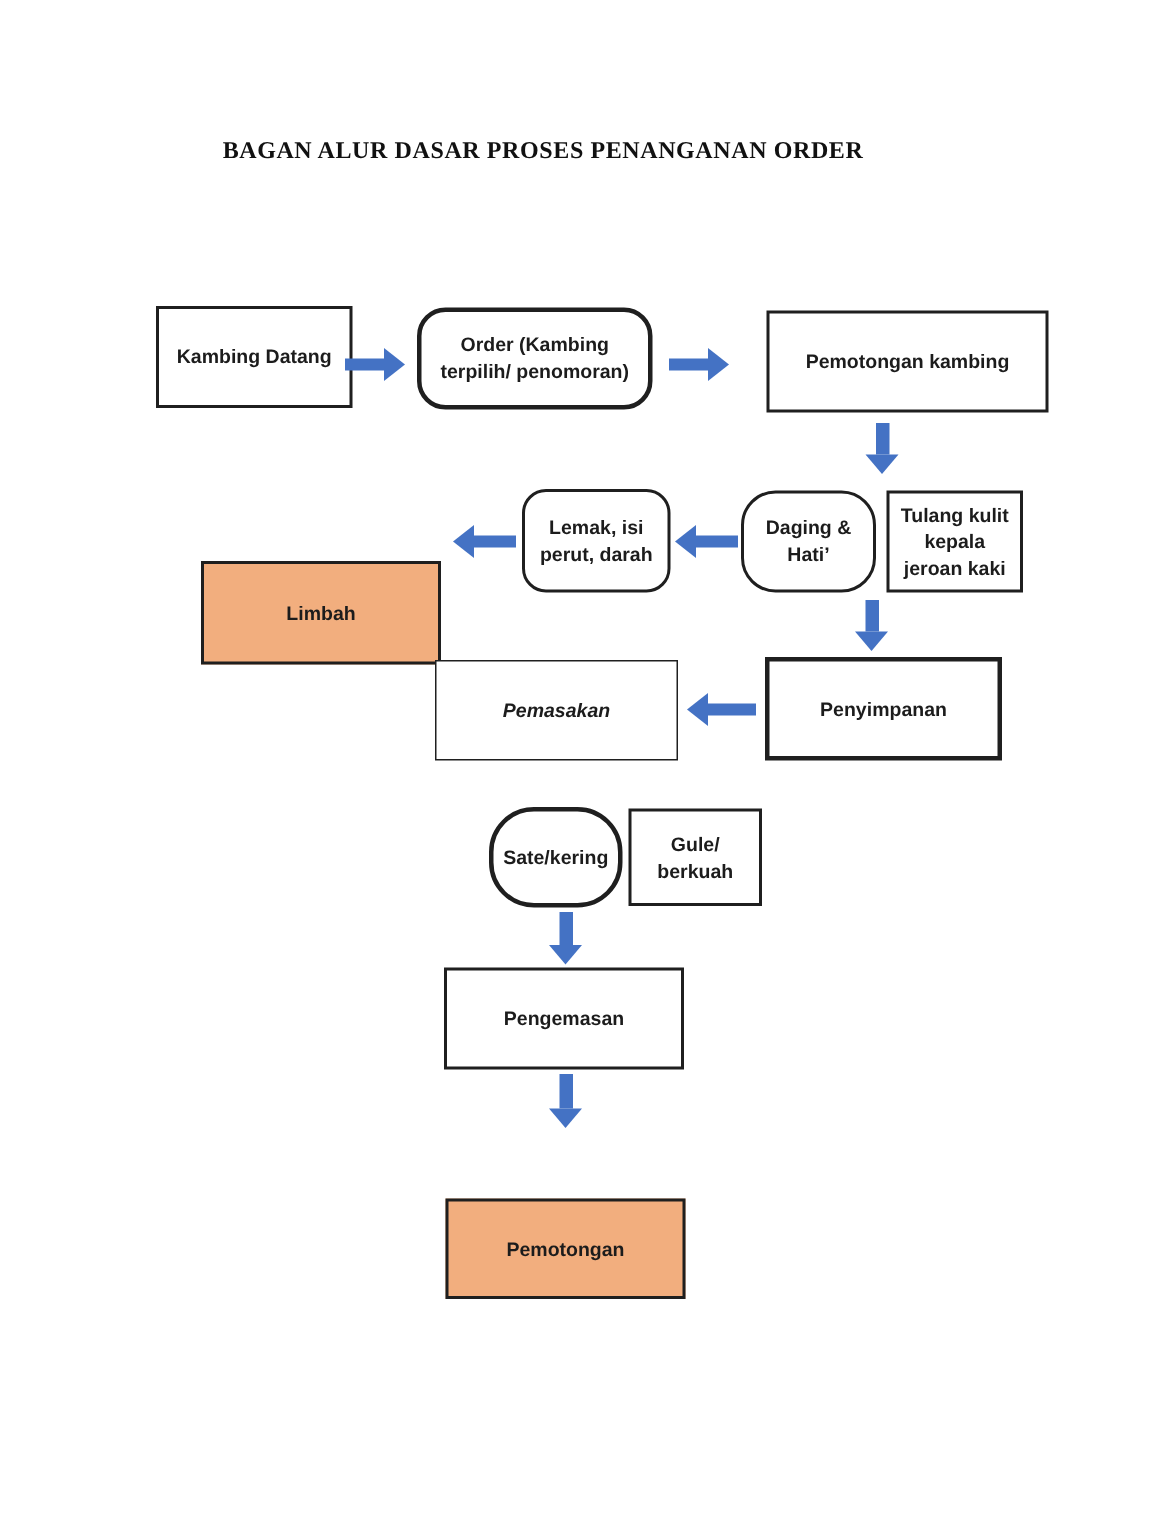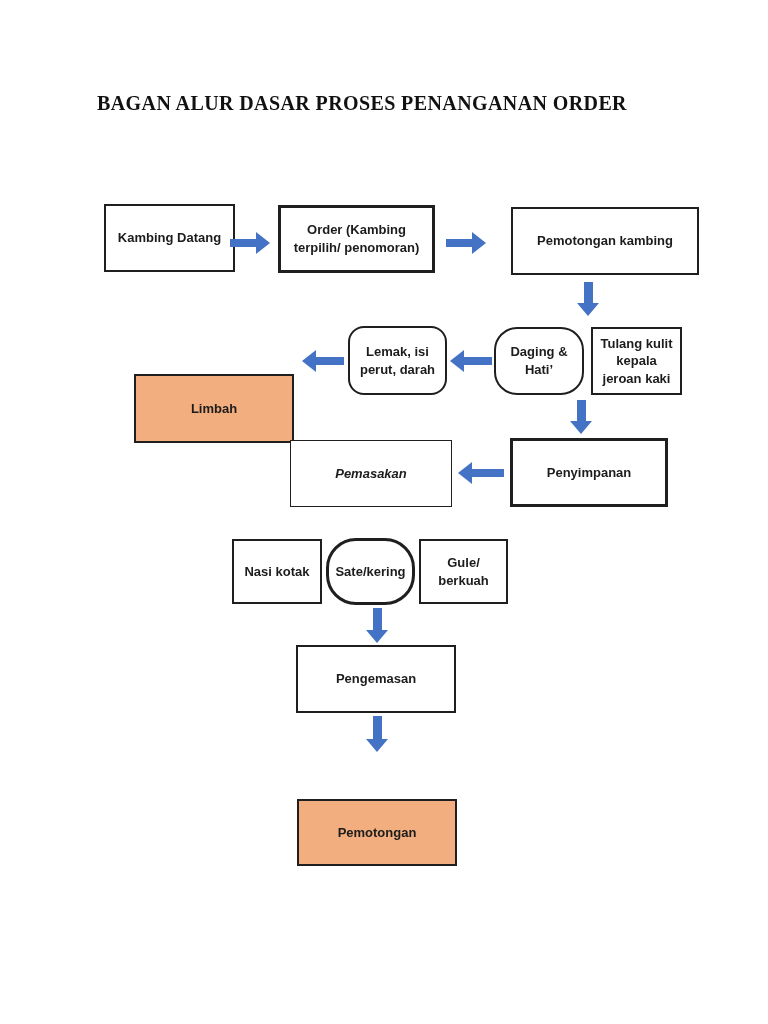--- a/index.html
+++ b/index.html
@@ -21,21 +21,21 @@
     background:var(--page-background);
     overflow:hidden;
   }
   .title-line{
     position:absolute;
     left:0;
     width:724px;
     text-align:center;
     font-family:"Liberation Serif", serif;
     font-weight:bold;
-    font-size:20px;
+    font-size:16px;
     letter-spacing:0.4px;
     color:#111;
     white-space:nowrap;
   }
   .title-1{top:92px;}
   .title-2{top:126px;}
   .node{
     position:absolute;
     box-sizing:border-box;
     background:#fff;
@@ -71,21 +71,21 @@
 
   <div class="title-line title-1">BAGAN ALUR DASAR PROSES PENANGANAN ORDER</div>
 
   <div class="node" style="left:62px;top:204px;width:131px;height:68px;margin-left:42px;">
     <span>Kambing Datang</span>
   </div>
   <div class="arrow arrow-right" style="left:230px;top:232px;width:40px;height:22px;">
     <span class="body"></span>
       <span class="head"></span>
   </div>
-  <div class="node thick" style="left:278px;top:205px;width:157px;height:68px;">
+  <div class="node thick" style="left:278px;top:205px;width:157px;height:68px;border-radius:19px;">
     <span>Order (Kambing terpilih/ penomoran)</span>
   </div>
   <div class="arrow arrow-right" style="left:446px;top:232px;width:40px;height:22px;">
     <span class="body"></span>
       <span class="head"></span>
   </div>
   <div class="node" style="left:511px;top:207px;width:188px;height:68px;">
     <span>Pemotongan kambing</span>
   </div>
 
@@ -124,23 +124,20 @@
     <span>Pemasakan</span>
   </div>
   <div class="arrow arrow-left" style="left:458px;top:462px;width:46px;height:22px;">
     <span class="head"></span>
       <span class="body"></span>
   </div>
   <div class="node thick" style="left:510px;top:438px;width:158px;height:69px;">
     <span>Penyimpanan</span>
   </div>
 
-  <div class="node" style="left:232px;top:539px;width:90px;height:65px;">
-    <span>Nasi kotak</span>
-  </div>
   <div class="node thick" style="left:326px;top:538px;width:89px;height:67px;border-radius:30px;">
     <span>Sate/kering</span>
   </div>
   <div class="node" style="left:419px;top:539px;width:89px;height:65px;">
     <span>Gule/ berkuah</span>
   </div>
 
   <div class="arrow arrow-down" style="left:366px;top:608px;width:22px;height:35px;">
     <span class="body"></span>
       <span class="head"></span>

